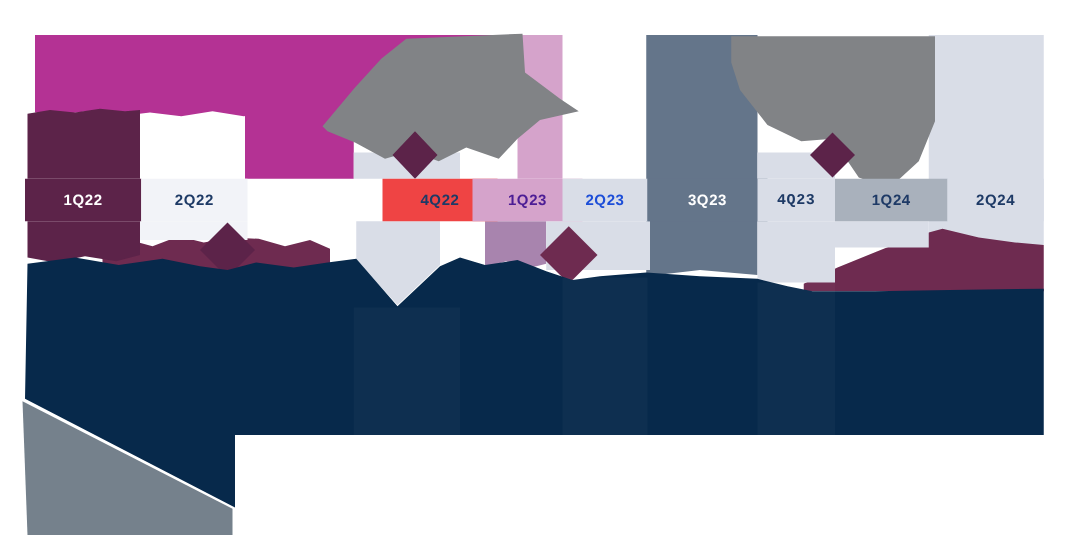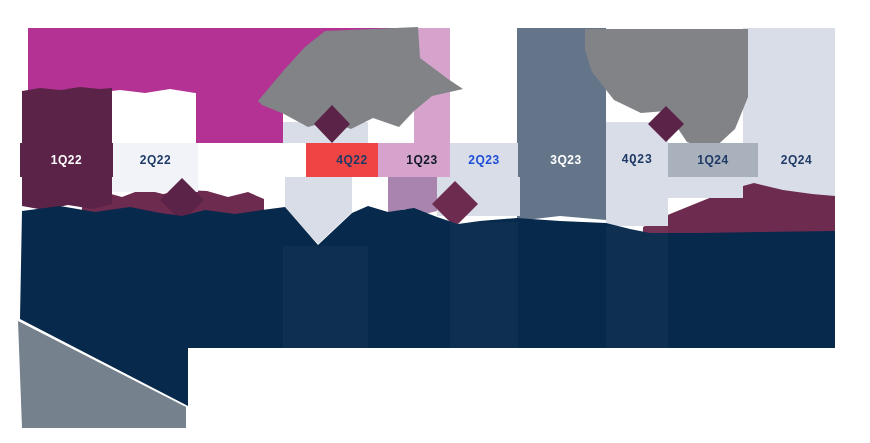--- a/index.html
+++ b/index.html
@@ -64,21 +64,21 @@
     <rect x="450" y="222" width="68" height="126" fill="rgba(255,255,255,0.03)"></rect>
     <rect x="606" y="226" width="62" height="122" fill="rgba(255,255,255,0.03)"></rect>
 
     <polygon points="18,321 186,407 186,428 22,428" fill="#75818c"></polygon>
   </svg>
 
   <div class="qband">
     <div class="qcell" style="left: 20px; width: 93px; background: rgb(92, 35, 73); color: rgb(255, 255, 255);">1Q22</div>
     <div class="qcell" style="left: 113px; width: 85px; background: rgb(242, 243, 248); color: rgb(30, 58, 102);">2Q22</div>
     <div class="qcell" style="left: 286px; width: 92px; background: #ef4444; color: rgb(30, 58, 102); margin-left: 20px;">4Q22</div>
-    <div class="qcell" style="left: 378px; width: 88px; background: rgb(213, 163, 203); color: #0f172a;">1Q23</div>
+    <div class="qcell" style="left: 378px; width: 88px; background: rgb(213, 163, 203); color: #4c1d95;">1Q23</div>
     <div class="qcell" style="left: 450px; width: 68px; background: rgb(217, 221, 231); color: #1d4ed8;">2Q23</div>
     <div class="qcell" style="left: 518px; width: 96px; background: rgb(100, 117, 138); color: rgb(255, 255, 255);">3Q23</div>
     <div class="qcell" style="left: 606px; width: 62px; background: rgb(217, 221, 231); color: rgb(30, 58, 102); font-family: Liberation Mono, monospace;">4Q23</div>
     <div class="qcell" style="left: 668px; width: 90px; background: rgb(169, 177, 188); color: rgb(30, 58, 102);">1Q24</div>
     <div class="qcell" style="left: 758px; width: 77px; background: rgb(217, 221, 231); color: rgb(30, 58, 102);">2Q24</div>
   </div>
 
 </div>
 
 </body></html>

